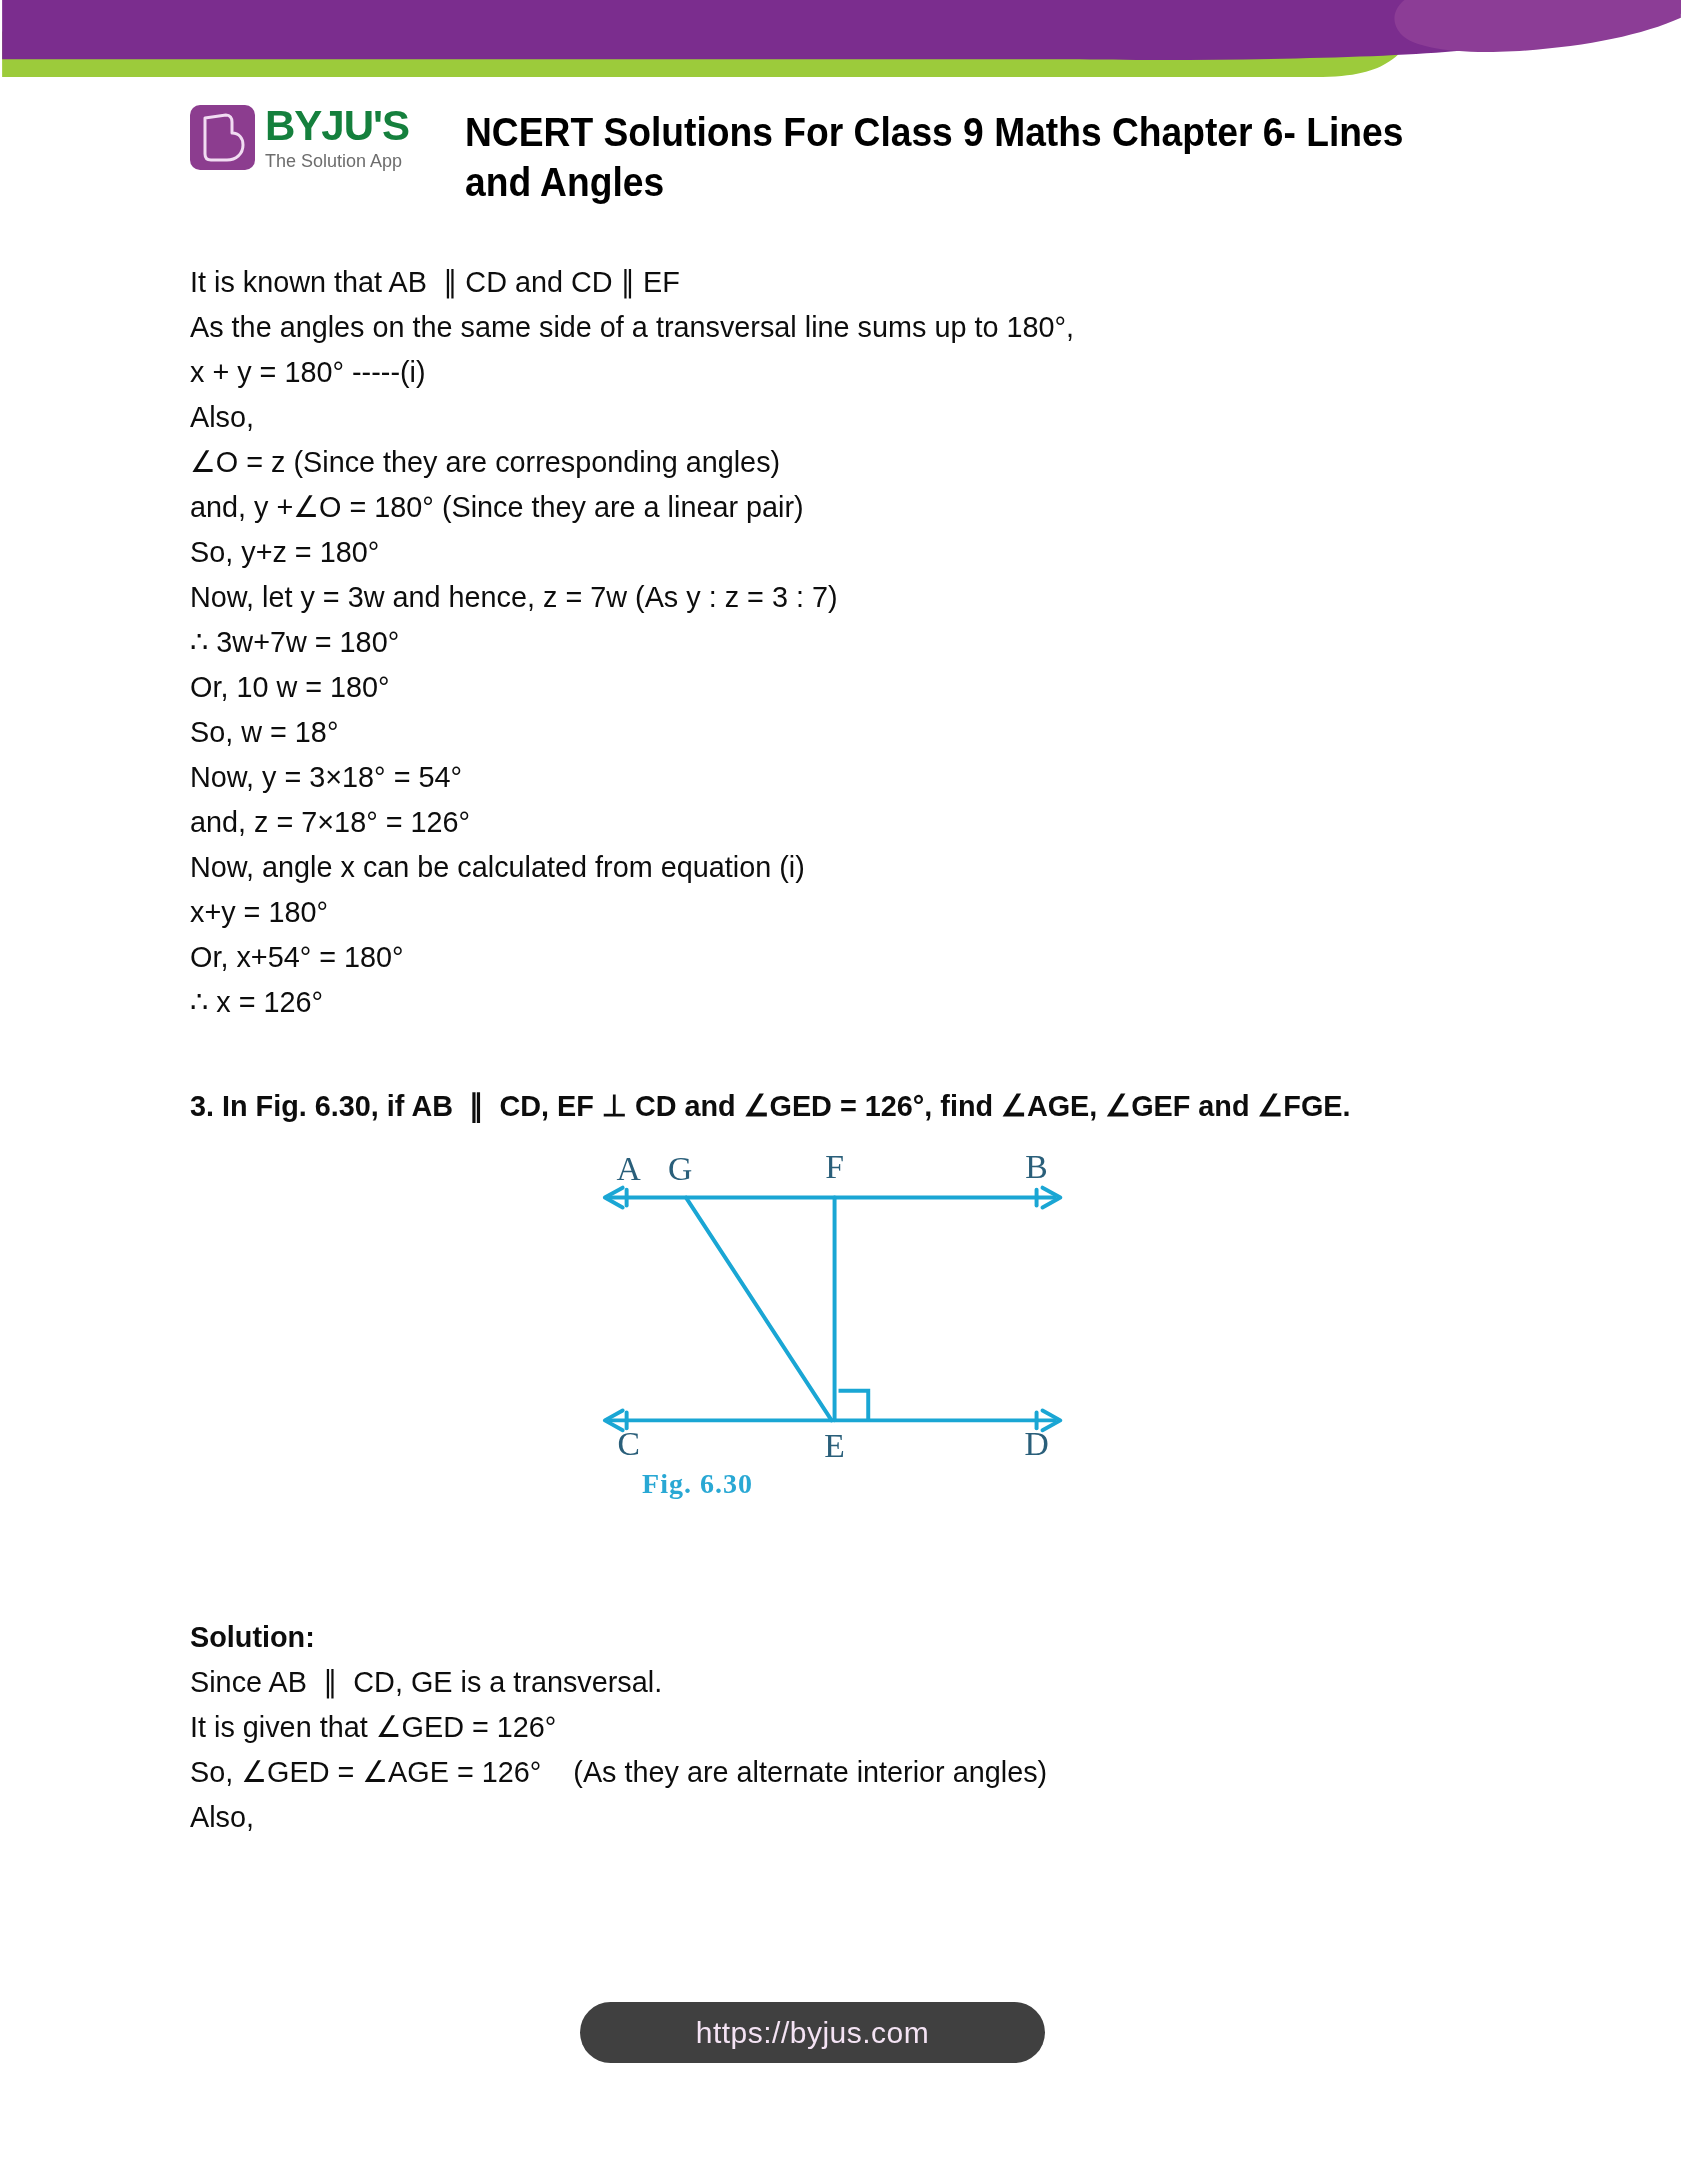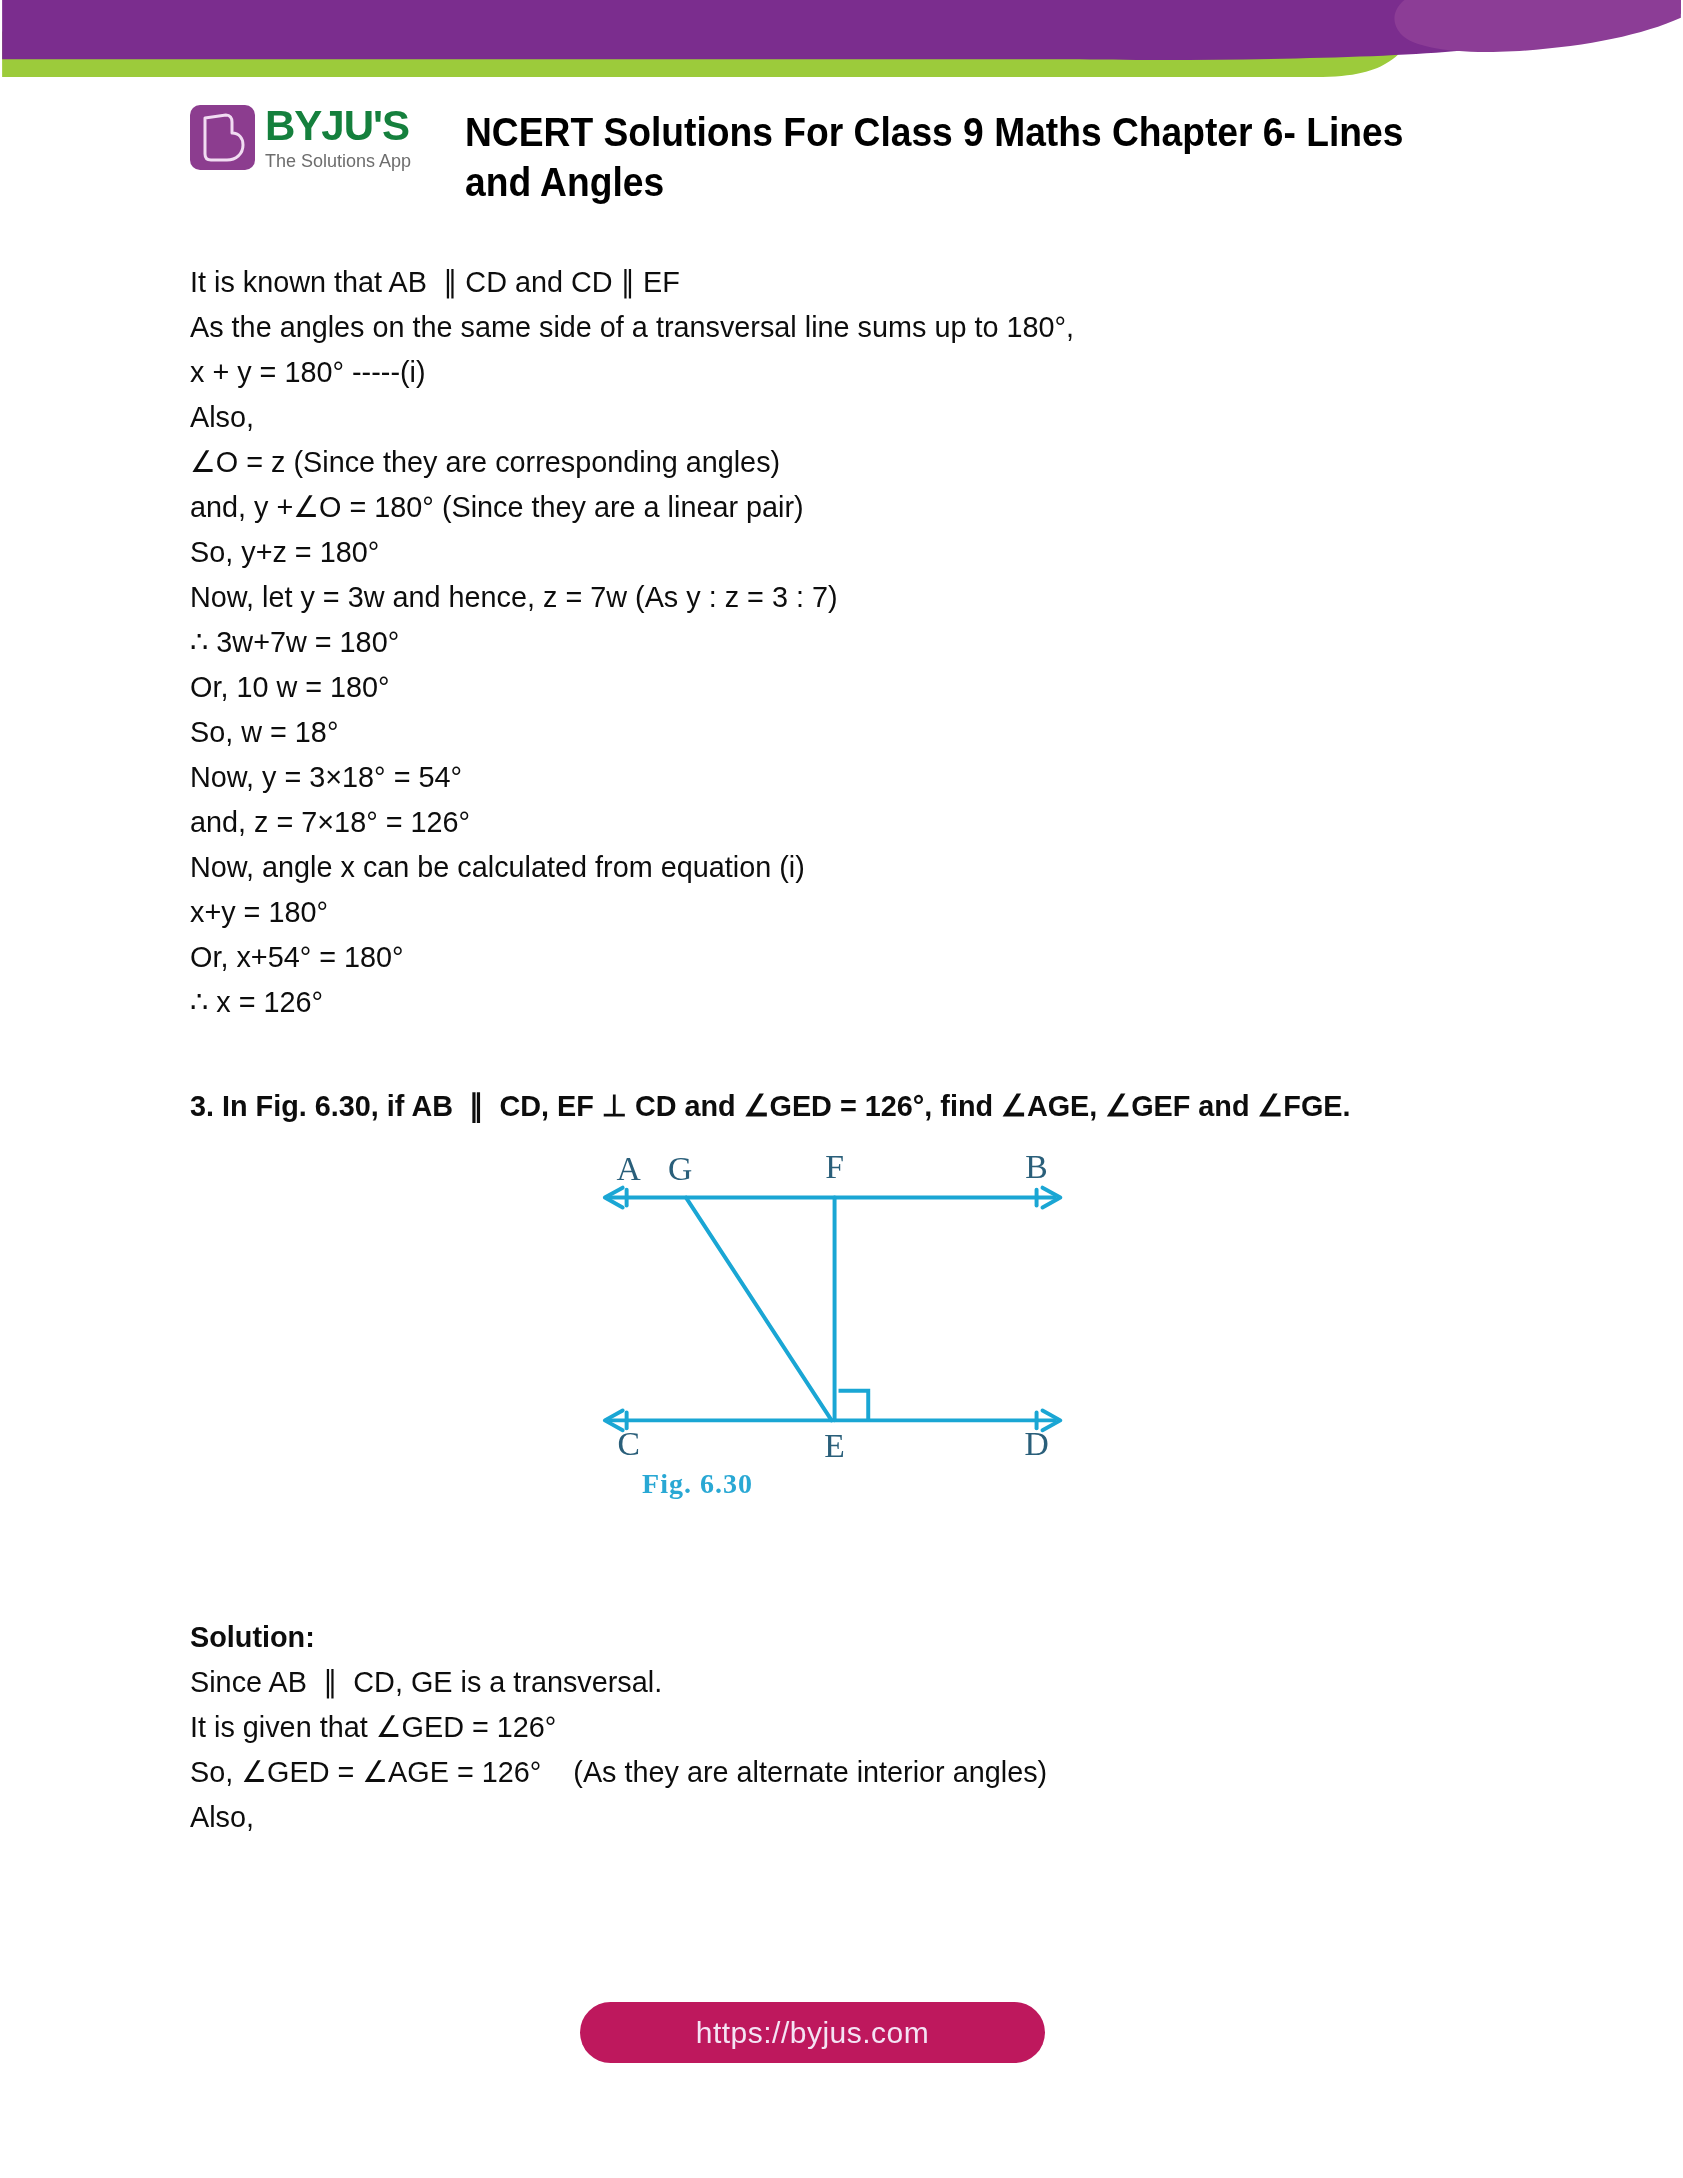--- a/index.html
+++ b/index.html
@@ -117,21 +117,21 @@
     font-size: 28px;
     color: #29a8d4;
     letter-spacing: 1px;
   }
 
   
   .footer-pill {
     position: absolute;
     left: 580px; top: 2002px;
     width: 465px; height: 61px;
-    background: #be185d;
+    background: #404040;
     border-radius: 31px;
     display: flex;
     align-items: center;
     justify-content: center;
   }
   .footer-pill-label {
     font-family: "Liberation Sans", sans-serif;
     font-size: 30px;
     color: #f4e3f4;
     letter-spacing: 0.5px;
@@ -152,21 +152,21 @@
 </div>
 
 <div class="logo-wrap">
   <div class="logo-mark">
     <svg width="48" height="50" viewBox="0 0 48 50" xmlns="http://www.w3.org/2000/svg">
       <path d="M6,5 L27,2 C31,2 33,5 33,9 L33,20 C40,20 44,25 44,32 C44,41 37,47 28,47 L12,47 C8,47 6,45 6,41 Z" fill="none" stroke="#f1dcf2" stroke-width="3" stroke-linejoin="round"></path>
     </svg>
   </div>
   <div class="logo-text">
     <div class="logo-name">BYJU'S</div>
-    <div class="logo-tag">The Solutions App</div>
+    <div class="logo-tag">The Solution App</div>
   </div>
 </div>
 
 <div class="page-title">NCERT Solutions For Class 9 Maths Chapter 6- Lines and Angles</div>
 
 <div class="content">
   <div>
     <div class="line">It is known that AB  ∥ CD and CD ∥ EF</div>
     <div class="line">As the angles on the same side of a transversal line sums up to 180°,</div>
     <div class="line">x + y = 180° -----(i)</div>

